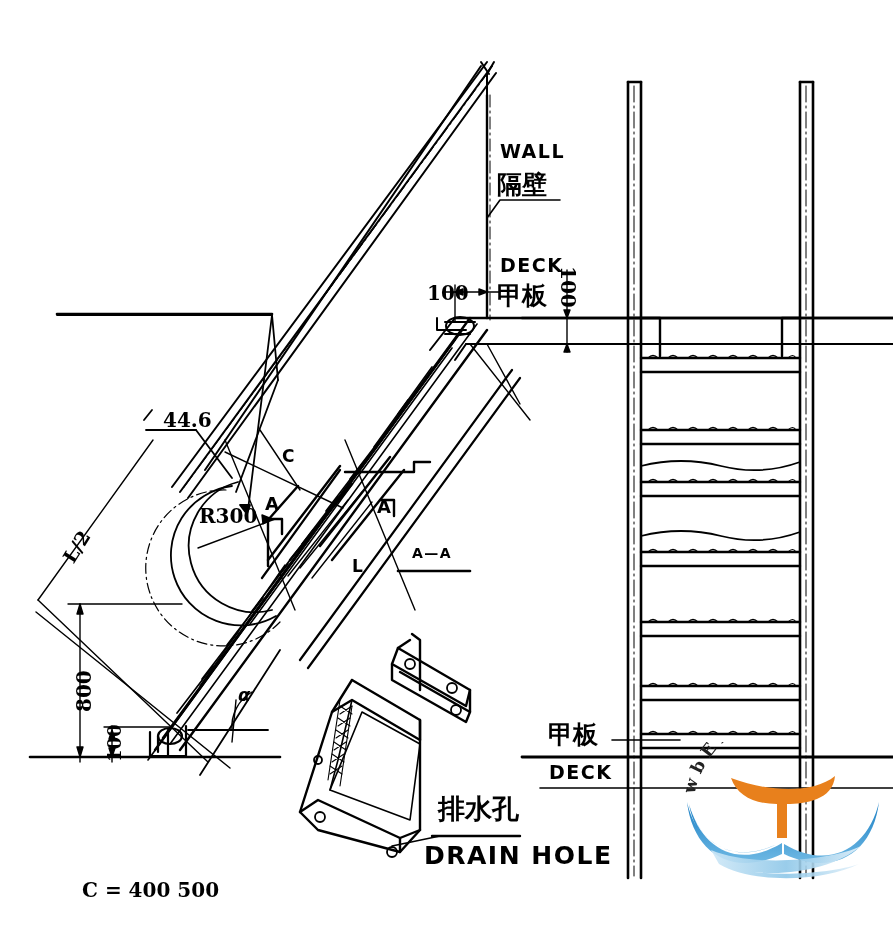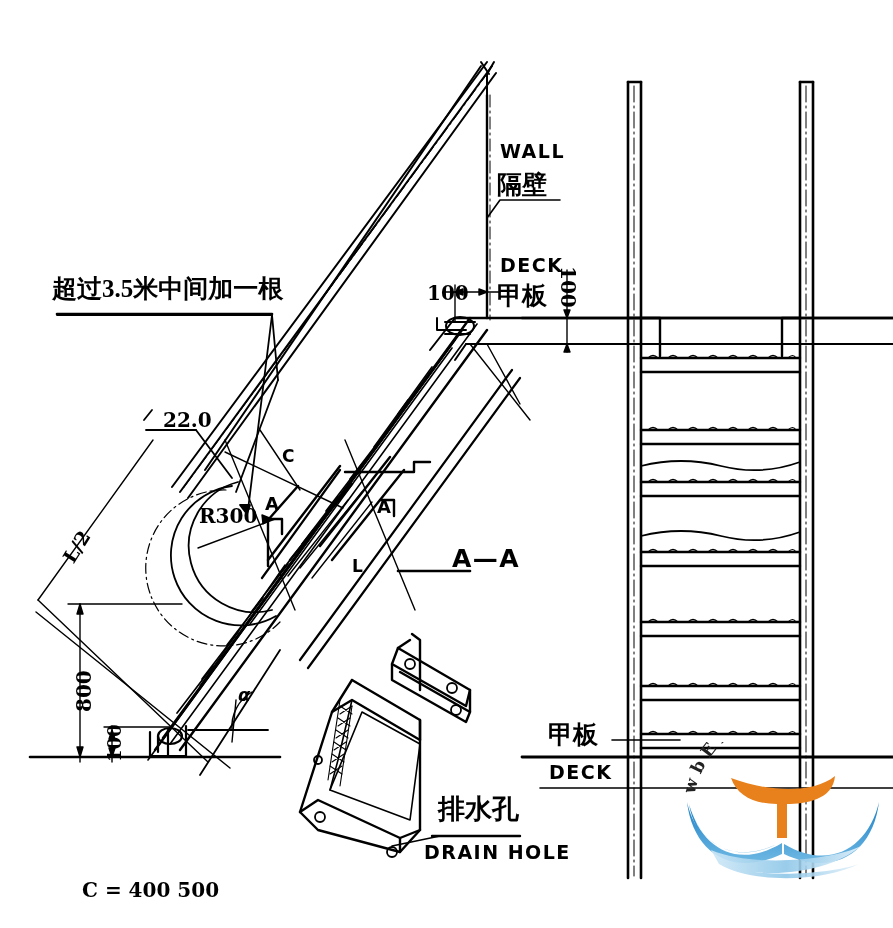--- a/index.html
+++ b/index.html
@@ -380,54 +380,53 @@
 
     <path d="M6 62 C16 100 50 126 98 100 C52 124 18 104 6 62 Z
              M6 62 C18 106 54 128 99 101 L99 108 C52 134 14 108 6 62 Z" fill="url(#gblue)"></path>
     <path d="M4 60 C14 104 52 130 99 102 L99 112 C48 136 10 110 4 60 Z" fill="url(#gblue)"></path>
     <path d="M196 60 C186 104 148 130 101 102 L101 112 C152 136 190 110 196 60 Z" fill="url(#gblue)"></path>
 
     <path d="M28 108 C70 126 150 118 178 104 C150 128 96 136 60 128 C98 136 152 130 176 122
              C140 140 70 142 36 122 Z" fill="url(#gwake)" opacity="0.9"></path>
   </svg>
 
-  <div class="lbl lbl-cn" style="left:52px;top:276px;font-size:25px;">超过3.5米中间加一根</div>
 
   <div class="lbl lbl-en" style="left:500px;top:142px;font-size:19px;">WALL</div>
   <div class="lbl lbl-cn" style="left:497px;top:172px;font-size:25px;">隔壁</div>
 
   <div class="lbl lbl-en" style="left:500px;top:256px;font-size:19px;">DECK</div>
   <div class="lbl lbl-cn" style="left:497px;top:283px;font-size:25px;">甲板</div>
 
   <div class="lbl lbl-num rot90" style="left:578px;top:266px;font-size:20px;">100</div>
 
   <div class="lbl lbl-num" style="left:427px;top:283px;font-size:20px;">100</div>
 
-  <div class="lbl lbl-num" style="left:163px;top:410px;font-size:20px;">22.0</div>
+  <div class="lbl lbl-num" style="left:163px;top:410px;font-size:20px;">44.6</div>
 
   <div class="lbl lbl-num" style="left:199px;top:506px;font-size:20px;text-align:right;">R300</div>
 
   <div class="lbl lbl-num rotn90" style="left:74px;top:712px;font-size:20px;">800</div>
 
   <div class="lbl lbl-num rotn90" style="left:106px;top:762px;font-size:18px;">100</div>
 
   <div class="lbl lbl-num rot-dim" style="left:60px;top:556px;font-size:19px;">L/2</div>
 
   <div class="lbl lbl-en" style="left:282px;top:448px;font-size:17px;">C</div>
 
   <div class="lbl lbl-en" style="left:265px;top:495px;font-size:18px;">A</div>
   <div class="lbl lbl-en" style="left:377px;top:498px;font-size:18px;">A</div>
 
   <div class="lbl lbl-en" style="left:352px;top:558px;font-size:17px;">L</div>
 
   <div class="lbl" style="left:238px;top:686px;font-size:18px;font-style:italic;">α</div>
 
-  <div class="lbl lbl-en" style="left:412px;top:546px;font-size:25px;margin-left:40px;">A—A</div>
+  <div class="lbl lbl-en" style="left:412px;top:546px;font-size:14px;">A—A</div>
 
   <div class="lbl lbl-cn" style="left:438px;top:796px;font-size:27px;">排水孔</div>
-  <div class="lbl lbl-en" style="left:424px;top:843px;font-size:19px;">DRAIN  HOLE</div>
+  <div class="lbl lbl-en" style="left:424px;top:843px;font-size:25px;">DRAIN  HOLE</div>
 
   <div class="lbl lbl-cn" style="left:548px;top:722px;font-size:25px;">甲板</div>
   <div class="lbl lbl-en" style="left:549px;top:763px;font-size:19px;">DECK</div>
 
   <div class="lbl lbl-num" style="left:82px;top:880px;font-size:20px;text-align:right;">C = 400   500</div>
 
 </div>
 
 </body></html>

